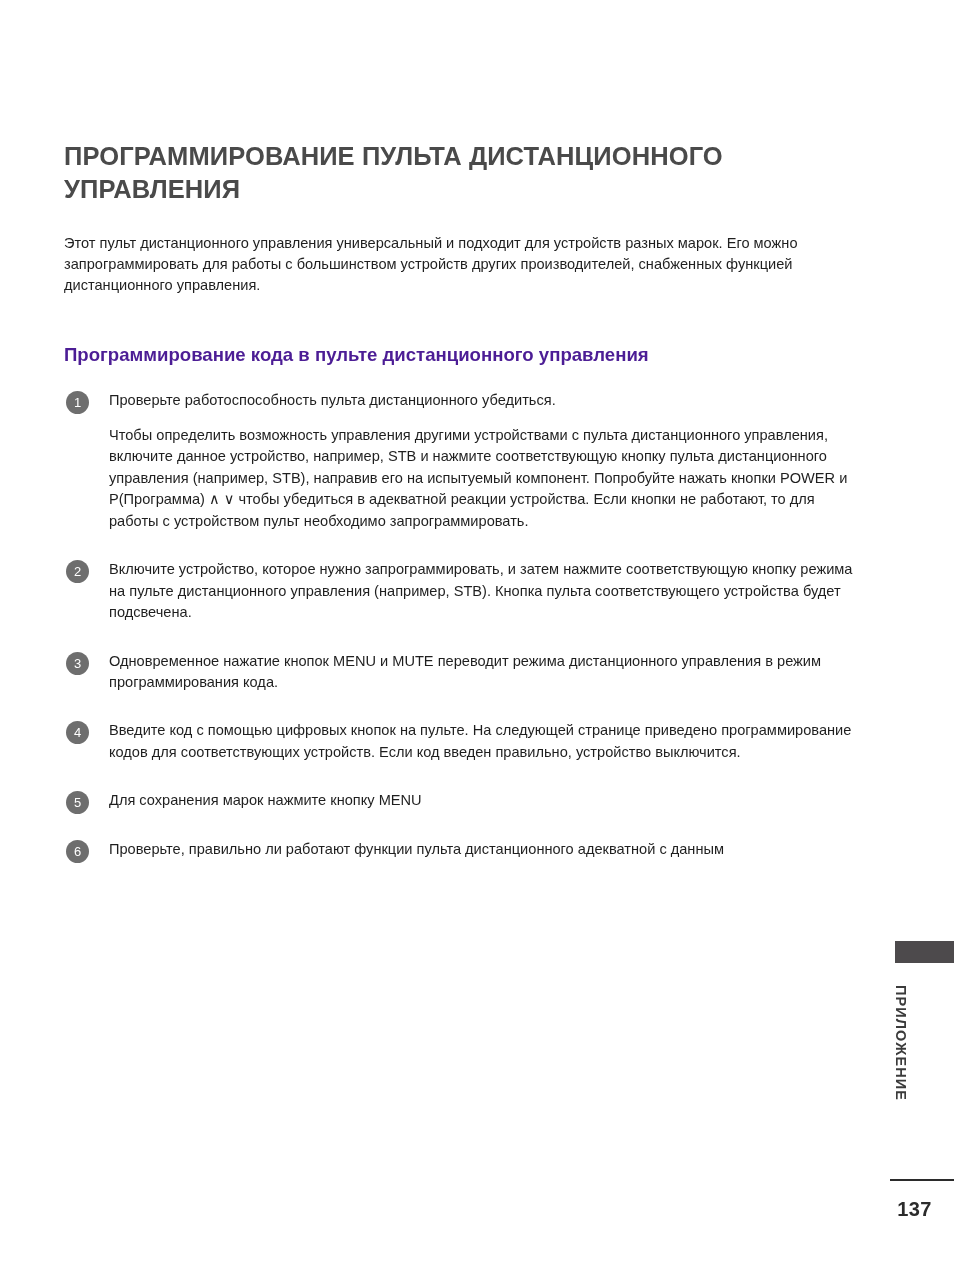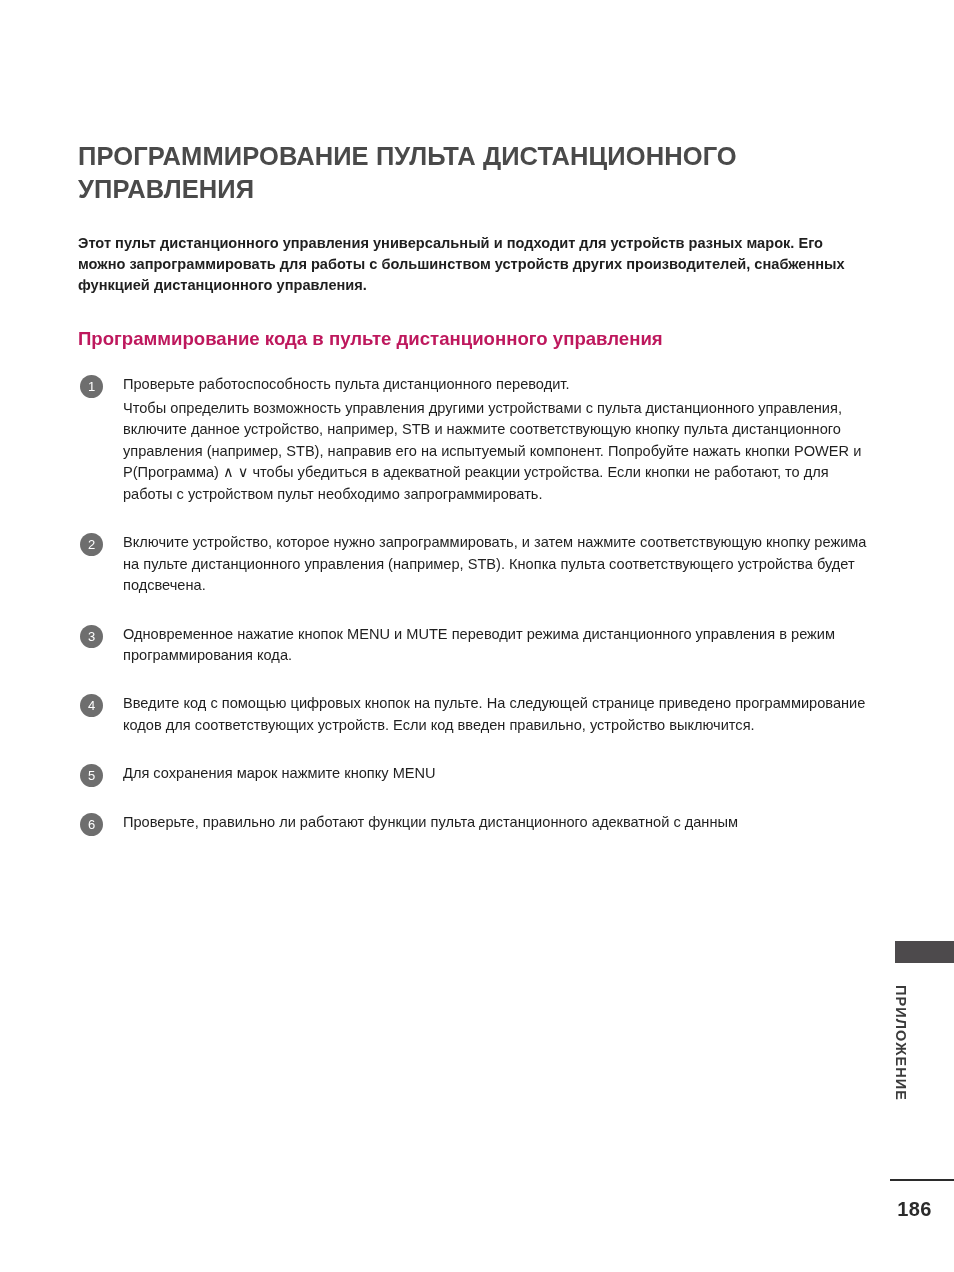--- a/index.html
+++ b/index.html
@@ -19,21 +19,21 @@
   .page {
     position: relative;
     width: 954px;
     height: 1272px;
     box-sizing: border-box;
   }
 
   
   .content {
     position: absolute;
-    left: 78px;
+    left: 64px;
     top: 140px;
     width: 790px;
   }
 
   .main-title {
     font-size: 25.5px;
     font-weight: bold;
     color: #4a4a4a;
     line-height: 1.28;
     letter-spacing: 0.1px;
@@ -42,31 +42,30 @@
   }
 
   .intro {
     margin-top: 28px;
     font-size: 14.6px;
     line-height: 1.42;
     color: #1f1f1f;
   }
   .intro p {
     margin: 0;
-    font-weight: bold;
   }
   .intro p + p {
     margin-top: 9px;
   }
 
   .sub-title {
-    margin-top: 32px;
+    margin-top: 48px;
     font-size: 18.6px;
     font-weight: bold;
-    color: #be185d;
+    color: #4c1d95;
     line-height: 1.3;
   }
 
   
   .steps {
     margin-top: 22px;
   }
   .step {
     position: relative;
     padding-left: 45px;
@@ -92,21 +91,21 @@
   }
   .step-body {
     font-size: 14.6px;
     line-height: 1.47;
     color: #1f1f1f;
   }
   .step-body p {
     margin: 0;
   }
   .step-body p + p {
-    margin-top: 3px;
+    margin-top: 14px;
   }
 
   
   .side-tab-bar {
     position: absolute;
     left: 895px;
     top: 941px;
     width: 59px;
     height: 22px;
     background: #4d4a4c;
@@ -165,21 +164,21 @@
       <p>Этот пульт дистанционного управления универсальный и подходит для устройств разных марок. Его можно запрограммировать для работы с большинством устройств других производителей, снабженных функцией дистанционного управления.</p>
     </div>
 
     <h2 class="sub-title">Программирование кода в пульте дистанционного управления</h2>
 
     <div class="steps">
 
       <div class="step">
         <div class="step-badge">1</div>
         <div class="step-body">
-          <p>Проверьте работоспособность пульта дистанционного переводит.</p>
+          <p>Проверьте работоспособность пульта дистанционного убедиться.</p>
           <p>Чтобы определить возможность управления другими устройствами с пульта дистанционного управления, включите данное устройство, например, STB и нажмите соответствующую кнопку пульта дистанционного управления (например, STB), направив его на испытуемый компонент. Попробуйте нажать кнопки POWER и P(Программа) ∧ ∨ чтобы убедиться в адекватной реакции устройства. Если кнопки не работают, то для работы с устройством пульт необходимо запрограммировать.</p>
         </div>
       </div>
 
       <div class="step">
         <div class="step-badge">2</div>
         <div class="step-body">
           <p>Включите устройство, которое нужно запрограммировать, и затем нажмите соответствующую кнопку режима на пульте дистанционного управления (например, STB). Кнопка пульта соответствующего устройства будет подсвечена.</p>
         </div>
       </div>
@@ -214,15 +213,15 @@
 
     </div>
   </div>
 
   <div class="side-tab-bar"></div>
   <div class="side-tab-label">
     <span>ПРИЛОЖЕНИЕ</span>
   </div>
 
   <div class="footer-rule"></div>
-  <div class="page-number">186</div>
+  <div class="page-number">137</div>
 
 </div>
 
 </body></html>

